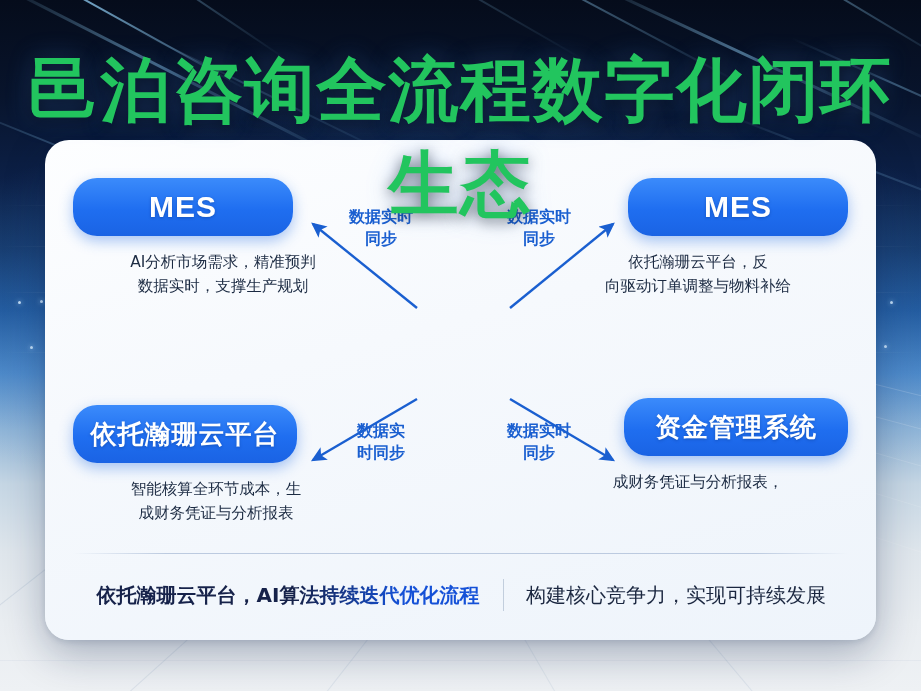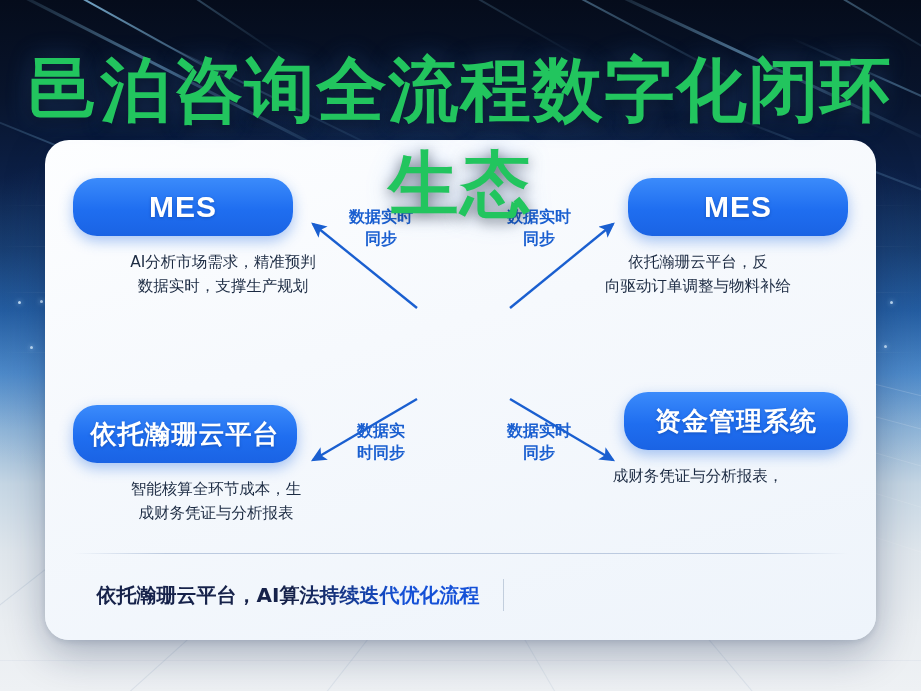--- a/index.html
+++ b/index.html
@@ -57,21 +57,21 @@
     border-radius:24px;
     box-shadow:0 14px 40px rgba(10,30,70,.30), 0 2px 6px rgba(10,30,70,.12);
     z-index:5;
   }
 
   
   .quad { position:absolute; width:300px; }
   .quad.tl { left:28px;  top:38px;  }
   .quad.tr { left:503px; top:38px;  }
   .quad.bl { left:28px;  top:265px; }
-  .quad.br { left:503px; top:252px; }
+  .quad.br { left:503px; top:258px; }
 
   .pill {
     height:58px; border-radius:24px;
     background:linear-gradient(180deg,#3b8bfb 0%, #1f6ef0 55%, #1a63e4 100%);
     box-shadow:0 5px 14px rgba(30,105,225,.38);
     display:flex; align-items:center; justify-content:center;
     color:#fff; font-weight:bold;
     text-shadow:0 1px 3px rgba(0,40,110,.35);
   }
   .pill.lat { width:220px; font-size:30px; letter-spacing:1px; }
@@ -215,14 +215,15 @@
 同步</div>
   <div class="alabel a3" style="white-space:pre-line">数据实
 时同步</div>
   <div class="alabel a4" style="white-space:pre-line">数据实时
 同步</div>
 
   <div id="foot-sep"></div>
   <div id="footer">
     <div class="foot-left">依托瀚珊云平台，AI算法持续迭代优化流程</div>
     <div class="foot-div"></div>
+    <div class="foot-right">构建核心竞争力，实现可持续发展</div>
   </div>
 </div>
 
 </body></html>

